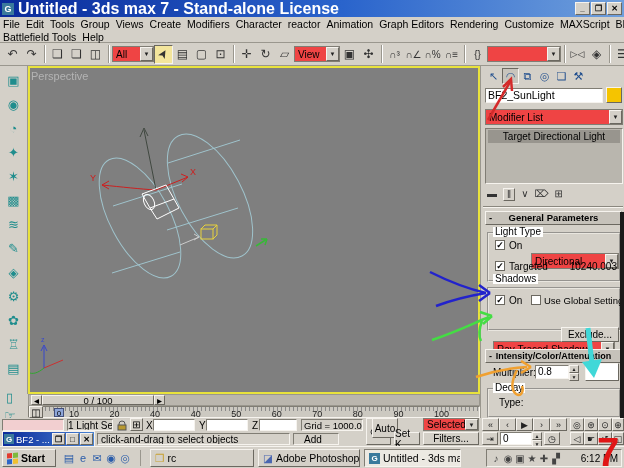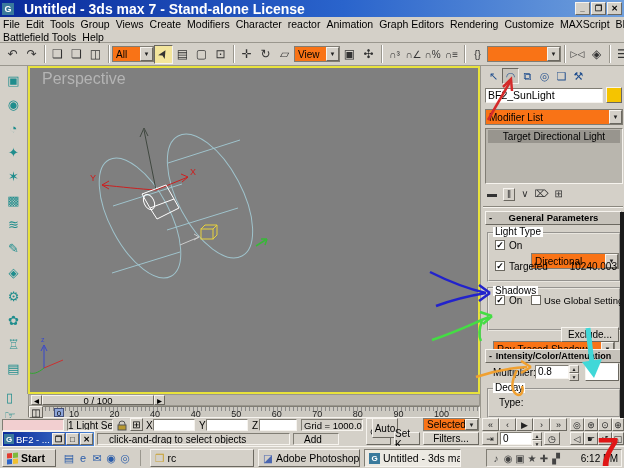--- a/index.html
+++ b/index.html
@@ -4,41 +4,41 @@
 <style>
 *{box-sizing:border-box;margin:0;padding:0}
 body{font-family:"Liberation Sans",sans-serif;background:#555}
 #app{position:relative;width:624px;height:468px;background:#d4d0c8;overflow:hidden;font-size:11px;color:#000}
 .abs{position:absolute}
 .raised{background:#d4d0c8;border:1px solid;border-color:#f6f3ee #6b6860 #6b6860 #f6f3ee}
 .sunken{border:1px solid;border-color:#807d74 #f6f3ee #f6f3ee #807d74}
 .field{background:#fff;border:1px solid;border-color:#807d74 #f6f3ee #f6f3ee #807d74;font-size:10px;padding:0 2px;overflow:hidden;white-space:nowrap}
 
 .titlebar{position:absolute;left:0;top:0;width:624px;height:17px;background:linear-gradient(90deg,#0a2a9a 0%,#2a64cc 55%,#6f9fdc 100%);display:flex;align-items:center;padding:0 2px;color:#fff}
-.titlebar .title{font-weight:bold;font-size:14px;margin-left:10px;flex:1;white-space:nowrap;overflow:hidden}
+.titlebar .title{font-weight:bold;font-size:16px;margin-left:4px;flex:1;white-space:nowrap;overflow:hidden}
 .winbtn{width:15px;height:13px;font-size:8px;font-weight:bold;color:#000;display:inline-flex;align-items:center;justify-content:center;margin-left:1px}
 .maxlogo{width:12px;height:12px;background:#3a7a9c;color:#fff;font-weight:bold;font-size:9px;display:inline-flex;align-items:center;justify-content:center;flex:none}
 
 .menubar{position:absolute;left:0;top:17px;width:624px;height:26px;background:#d4d0c8;border-bottom:1px solid #9a978e}
 .menurow{display:flex;height:13px;align-items:center}
 .menu-item{padding:0 3px;font-size:10.5px;white-space:nowrap;cursor:default}
 
 .toolbar{position:absolute;left:0;top:43px;width:624px;height:23px;display:flex;align-items:center;padding-left:3px;border-bottom:1px solid #9a978e;background:#d4d0c8}
 .tbtn{display:inline-flex;align-items:center;justify-content:center;min-width:19px;height:19px;font-size:12px;color:#333;flex:none}
 .tbtn.sel{background:#f3e59c;border:1px solid;border-color:#6b6860 #f6f3ee #f6f3ee #6b6860}
 .sep{width:1px;height:18px;background:#9a978e;box-shadow:1px 0 0 #fff;margin:0 3px;flex:none}
-.dd{display:flex;align-items:center;background:#f97316;border:1px solid #807d74;height:16px;font-size:10px;padding:0 14px 0 3px;position:relative;flex:none;white-space:nowrap}
+.dd{display:flex;align-items:center;background:#ef4444;border:1px solid #807d74;height:16px;font-size:10px;padding:0 14px 0 3px;position:relative;flex:none;white-space:nowrap}
 .ddb{position:absolute;right:0;top:0;bottom:0;width:13px;background:#d4d0c8;border:1px solid;border-color:#f6f3ee #6b6860 #6b6860 #f6f3ee;font-size:6px;display:flex;align-items:center;justify-content:center;color:#222}
 
 .leftstrip{position:absolute;left:0;top:66px;width:28px;height:328px;background:#d4d0c8;border-right:1px solid #9a978e;display:flex;flex-direction:column;align-items:center;padding-top:2px}
 .strip-icon{width:22px;height:24px;display:flex;align-items:center;justify-content:center;font-size:13px;color:#1f8d8d}
 .gutter-icon{color:#1f8d8d;font-size:13px}
 
 .viewport{position:absolute;left:28px;top:66px;width:452px;height:328px;border:2px solid #e8e23c;background:#7f7f7f}
-.vplabel{position:absolute;left:12px;top:2px;color:#b4b4b4;font-size:16px}
+.vplabel{position:absolute;left:1px;top:2px;color:#b4b4b4;font-size:11px}
 
 .panel{position:absolute;left:480px;top:66px;width:144px;height:352px;background:#d4d0c8;border-left:1px solid #9a978e}
 .tabs{position:absolute;left:4px;top:2px;display:flex}
 .tab{width:17px;height:16px;display:inline-flex;align-items:center;justify-content:center;font-size:11px;color:#1f4d8d}
 .tab.pressed{border:1px solid;border-color:#6b6860 #f6f3ee #f6f3ee #6b6860;background:#c8c4bc}
 .rollout{position:absolute;background:#c6c2ba;border:1px solid;border-color:#f6f3ee #6b6860 #6b6860 #f6f3ee;font-weight:bold;font-size:9.5px;text-align:center;height:14px;line-height:12px;width:137px}
 .rollout .minus{position:absolute;left:3px;top:0;font-weight:bold}
 .group{position:absolute;border:2px groove #e9e6df}
 .grouplabel{position:absolute;background:#ffffff;font-size:10px;padding:0 2px;line-height:10px}
 .cb{display:inline-block;width:10px;height:10px;background:#fff;border:1px solid #6b6860;font-size:9px;line-height:8px;text-align:center;font-weight:bold;vertical-align:middle}
@@ -250,21 +250,21 @@
     <span class="abs plabel" style="left:28px;top:174px">On</span>
     <div class="abs dd" style="left:50px;top:171px;width:88px">
         <span>Directional</span>
         <span class="ddb">▼</span>
       </div>
     <span class="abs cb" style="left:14px;top:195px">✓</span>
     <span class="abs plabel" style="left:28px;top:195px">Targeted</span>
     <span class="abs plabel" style="left:80px;top:195px;width:56px;text-align:right">10240.003</span>
 
     <div class="group" style="left:6px;top:221px;width:134px;height:44px"></div>
-    <span class="grouplabel" style="left:12px;top:220px">Shadows</span>
+    <span class="grouplabel" style="left:12px;top:208px">Shadows</span>
     <span class="abs cb" style="left:14px;top:229px">✓</span>
     <span class="abs plabel" style="left:28px;top:229px">On</span>
     <span class="abs cb" style="left:50px;top:229px"></span>
     <span class="abs plabel" style="left:63px;top:229px;font-size:9.5px">Use Global Settings</span>
     <div class="abs dd" style="left:12px;top:243px;width:122px">
         <span>Ray Traced Shadows</span>
         <span class="ddb">▼</span>
       </div>
     <div class="abs btn" style="left:80px;top:261px;width:58px;height:15px">Exclude...</div>
 
@@ -317,21 +317,21 @@
         <rect x="2" y="5" width="8" height="5" fill="#b89830" stroke="#555"></rect>
       </svg>
     <span class="abs btn" style="left:130px;top:0;width:13px;height:13px">⊞</span>
     <span class="abs slabel" style="left:146px;top:2px">X</span>
     <div class="abs field" style="left:153px;top:1px;width:42px;height:12px"></div>
     <span class="abs slabel" style="left:199px;top:2px">Y</span>
     <div class="abs field" style="left:206px;top:1px;width:42px;height:12px"></div>
     <span class="abs slabel" style="left:252px;top:2px">Z</span>
     <div class="abs field" style="left:259px;top:1px;width:38px;height:12px"></div>
     <div class="abs sunken slabel" style="left:301px;top:1px;width:62px;height:12px;font-size:9.5px;padding-left:2px">Grid = 1000.0</div>
-    <div class="abs sunken slabel" style="left:97px;top:15px;width:193px;height:12px;padding-left:11px;overflow:hidden;white-space:nowrap">click-and-drag to select objects</div>
+    <div class="abs sunken slabel" style="left:97px;top:15px;width:193px;height:12px;padding-left:3px;overflow:hidden;white-space:nowrap">click-and-drag to select objects</div>
     <div class="abs sunken slabel" style="left:293px;top:15px;width:46px;height:12px;padding-left:10px">Add Time Tag</div>
     <div class="abs btn" style="left:366px;top:0;width:25px;height:27px">
       <svg width="18" height="10">
           <circle cx="4" cy="5" r="3" fill="none" stroke="#333"></circle>
           <path d="M7,5 H17 M12,5 V8 M15,5 V8" stroke="#333" fill="none"></path>
         </svg>
     </div>
     <div class="abs btn" style="left:372px;top:0;width:26px;height:20px">Auto</div>
     <div class="abs btn" style="left:394px;top:14px;width:26px;height:13px">Set K.</div>
     <div class="abs dd" style="left:423px;top:0;width:56px;height:13px">

